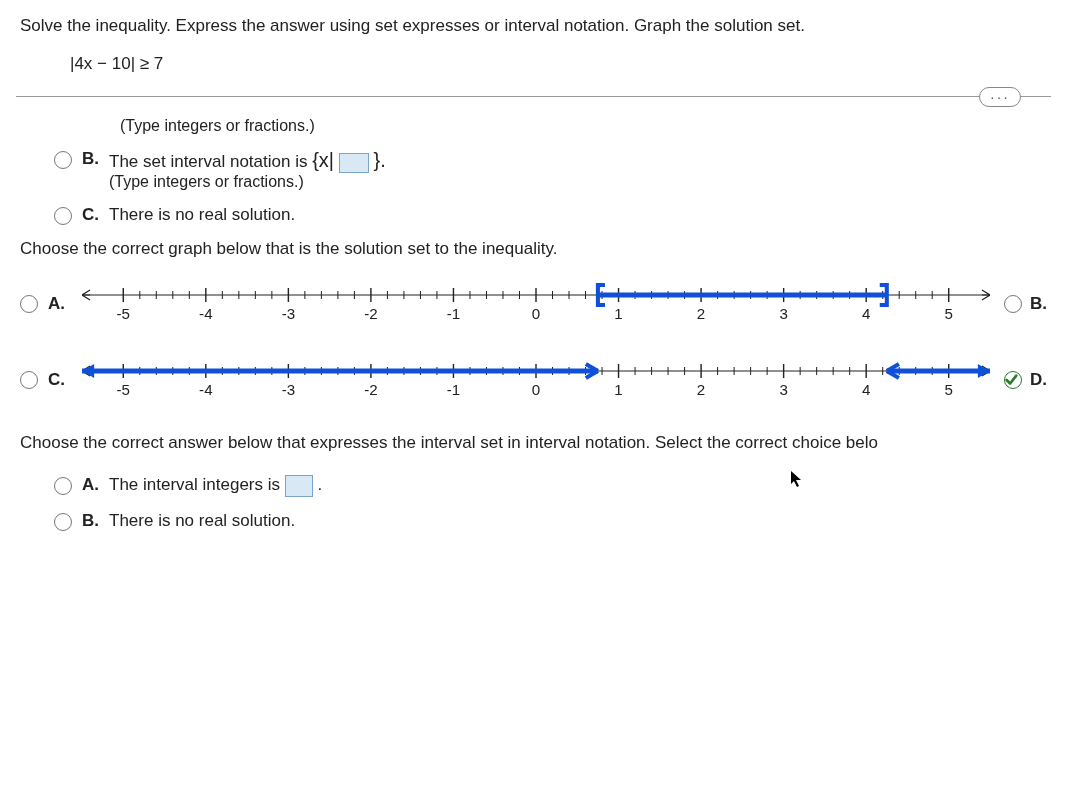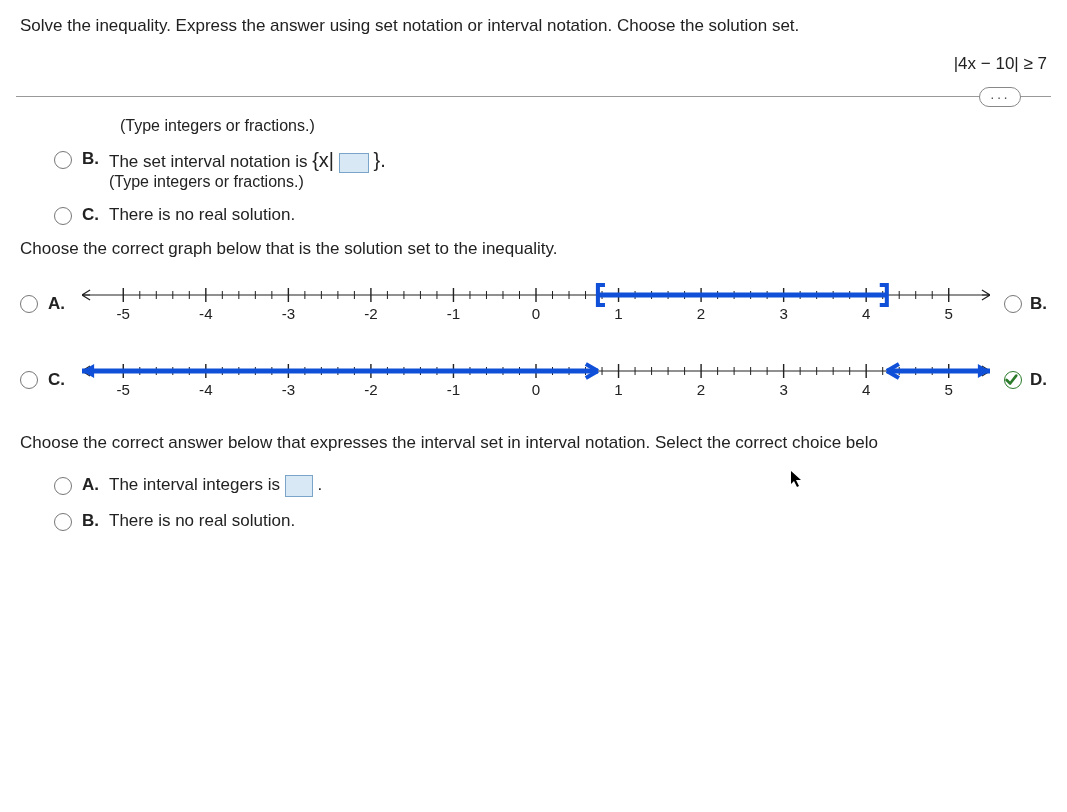--- a/index.html
+++ b/index.html
@@ -6,21 +6,21 @@
     margin: 0;
     padding: 16px 20px;
     font-family: Arial, Helvetica, sans-serif;
     font-size: 17px;
     color: #222;
     background: #fff;
     width: 1067px;
     box-sizing: border-box;
   }
   .question-text { margin-bottom: 18px; }
-  .inequality { margin: 6px 0 22px 50px; font-size: 17px; text-align: right; }
+  .inequality { margin: 6px 0 22px 50px; font-size: 17px; }
   .hr-wrap {
     position: relative;
     border-top: 1px solid #999;
     margin: 0 -4px 20px -4px;
     height: 0;
   }
   .ellipsis-btn {
     position: absolute;
     right: 30px;
     top: -10px;
@@ -99,21 +99,21 @@
     width: 14px; height: 14px;
     display: inline-block;
     margin-left: 2px;
   }
 
   .axis-layer { position:absolute; left:0; top:0; right:0; bottom:0; }
 </style>
 </head>
 <body>
 
-<div class="question-text">Solve the inequality. Express the answer using set notation or interval notation. Choose the solution set.</div>
+<div class="question-text">Solve the inequality. Express the answer using set expresses or interval notation. Graph the solution set.</div>
 <div class="inequality">|4x − 10| ≥ 7</div>
 
 <div class="hr-wrap">
   <div class="ellipsis-btn">···</div>
 </div>
 
 <div class="indent-block subnote" style="margin-left:100px;">(Type integers or fractions.)</div>
 
 <div class="choice-row" style="margin-left:34px;">
   <div class="radio"></div>

